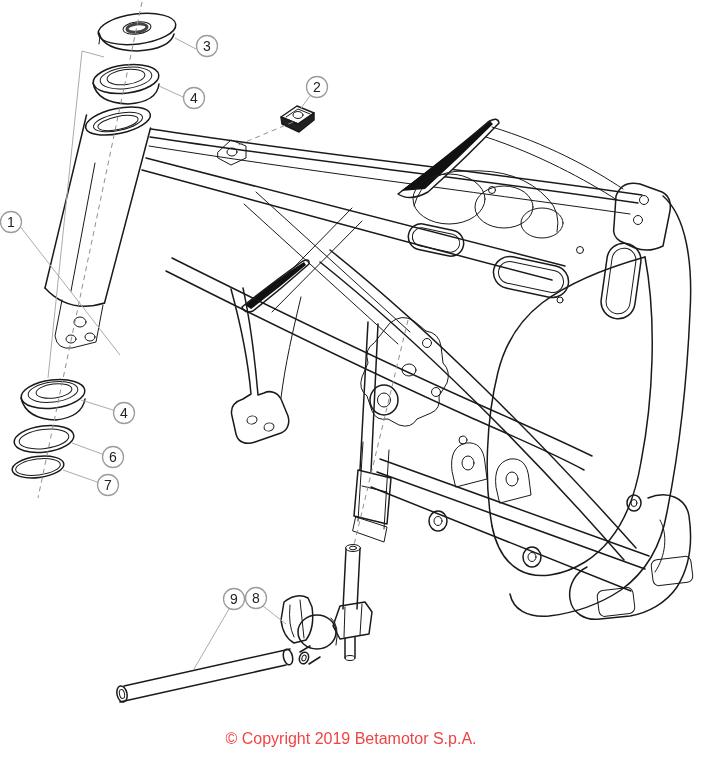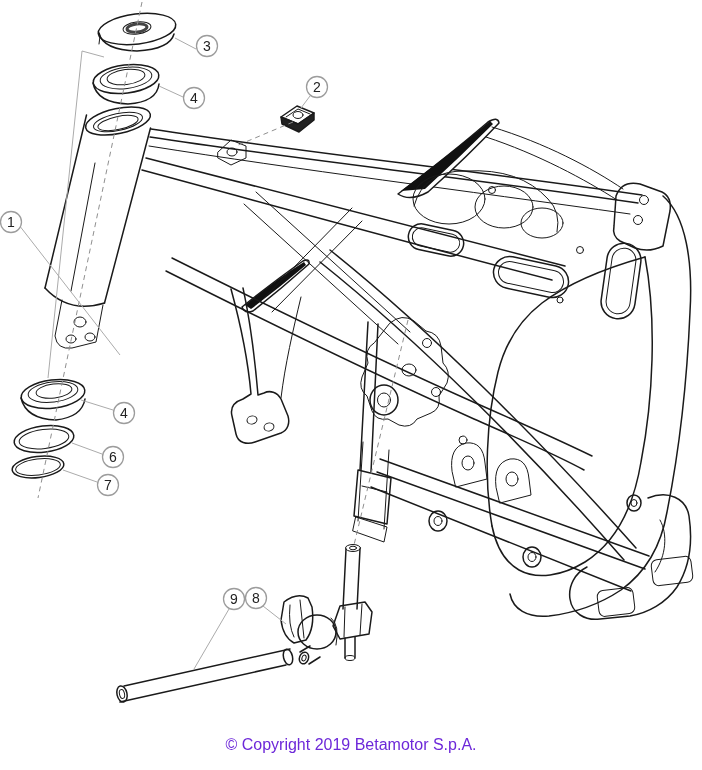--- a/index.html
+++ b/index.html
@@ -8,22 +8,22 @@
     background:#ffffff;font-family:"Liberation Sans",sans-serif;
   }
   #diagram-svg{position:absolute;left:0;top:0;}
   .lineart{stroke:#1a1a1a;fill:none;stroke-width:1.5;stroke-linecap:round;stroke-linejoin:round;}
   .thin{stroke-width:1;}
   .leader{stroke:#ababab;stroke-width:1;fill:none;}
   .dashed{stroke:#8f8f8f;stroke-width:1;stroke-dasharray:5 4;fill:none;}
   .callout-circle{fill:#ffffff;stroke:#9c9c9c;stroke-width:1.3;}
   .callout-num{font-family:"Liberation Sans",sans-serif;font-size:14px;fill:#222222;text-anchor:middle;}
   .footer{
-    position:absolute;left:0;right:0;bottom:16px;text-align:center;
-    font-size:16px;color:#6d28d9;
+    position:absolute;left:0;right:0;bottom:22px;text-align:center;
+    font-size:16px;color:#ef4444;
   }
 </style>
 </head>
 <body>
 
 <svg id="diagram-svg" width="702" height="770" viewBox="0 0 702 770" xmlns="http://www.w3.org/2000/svg">
 
   <g class="lineart">
 
     <g>

